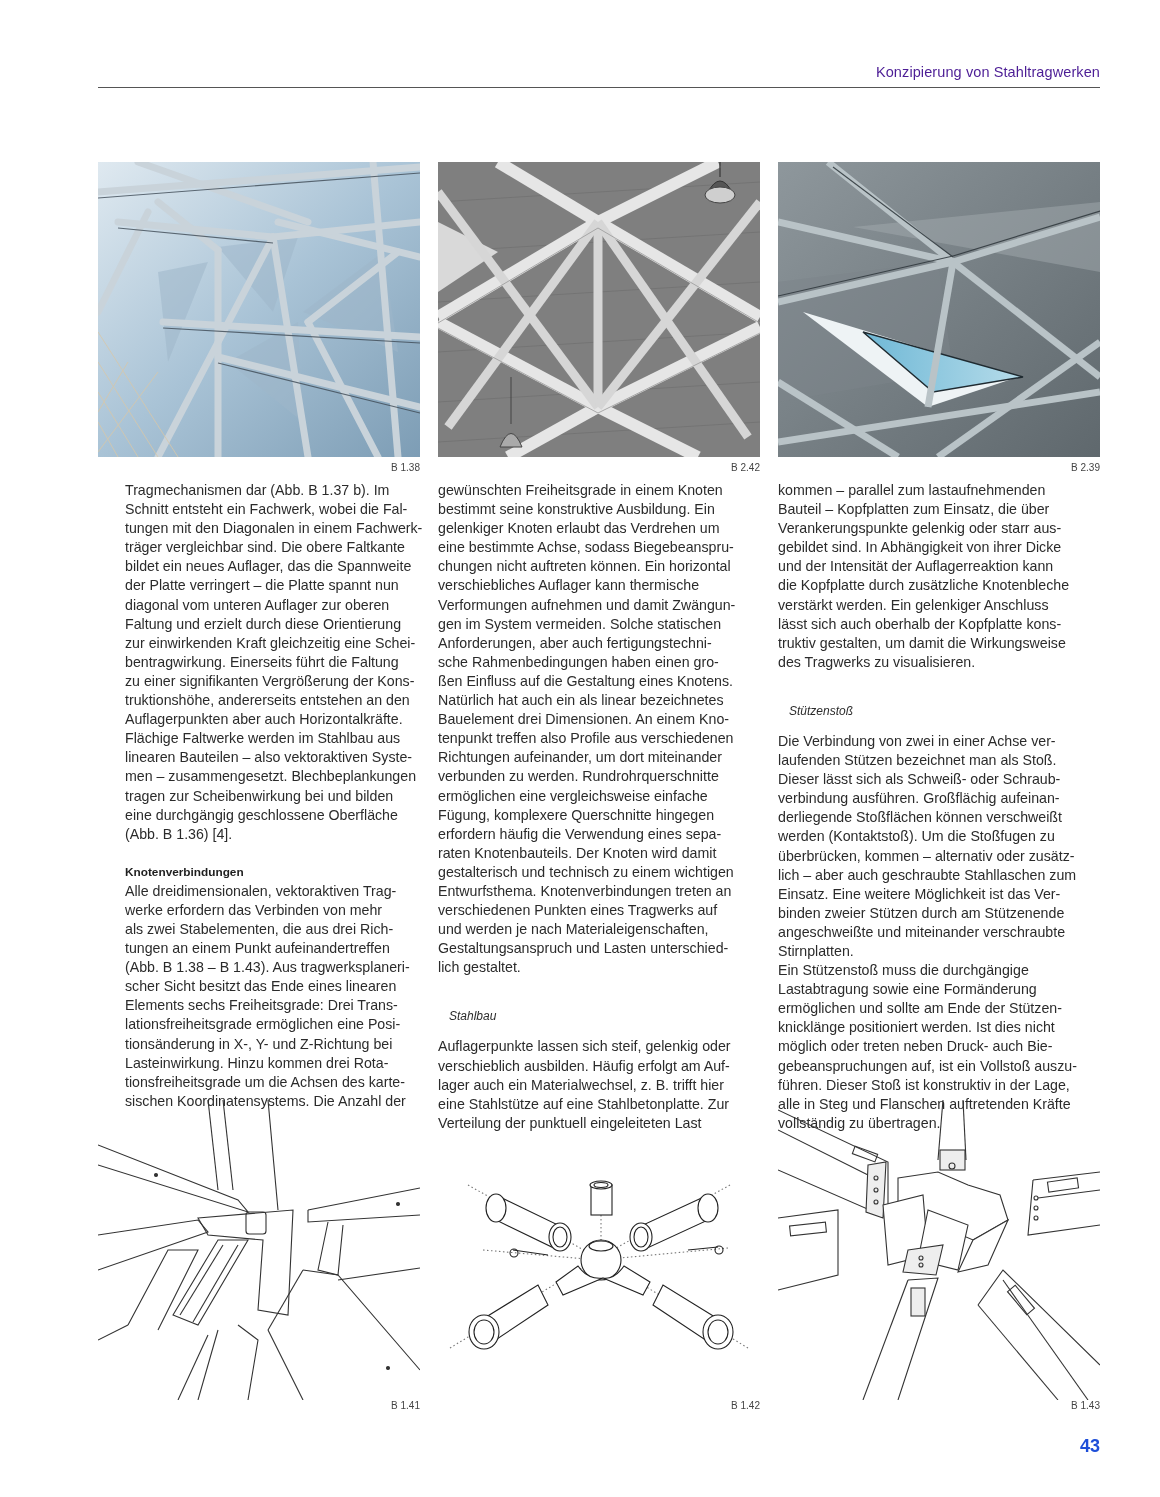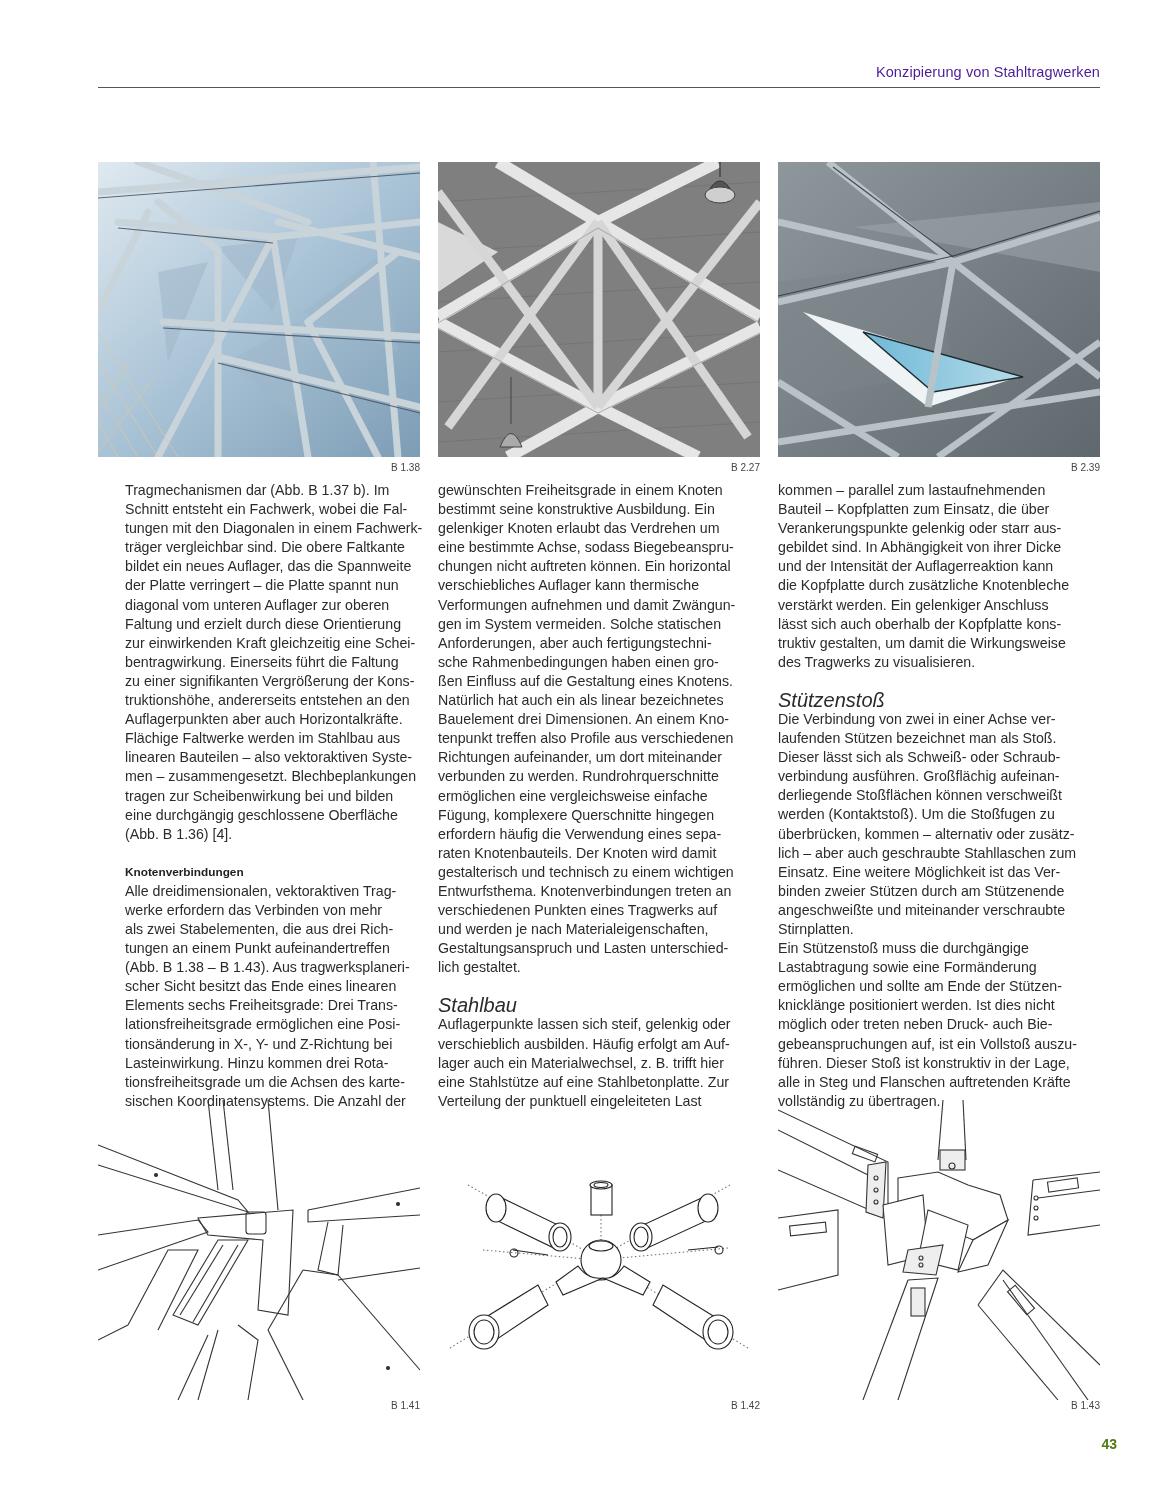--- a/index.html
+++ b/index.html
@@ -9,23 +9,23 @@
   .head-rule { position:absolute; top:87px; left:98px; width:1002px; height:1px; background:#555; }
 
   .fig { position:absolute; overflow:hidden; }
   .fig svg { display:block; width:100%; height:100%; }
   .cap { position:absolute; font-size:10px; color:#444; text-align:right; width:120px; }
 
   .col { position:absolute; width:325px; font-size:14.2px; line-height:19.1px; color:#2b2b2b; }
   .col p { margin:0; white-space:pre-line; }
   .col .gap { height:19px; }
   .col h3 { margin:0; font-size:11.8px; font-weight:bold; line-height:19px; color:#1e1e1e; }
-  .col h4 { margin:0; font-size:20px; font-weight:normal; font-style:italic; line-height:19px; color:#2b2b2b; }
-
-  .page-num { position:absolute; top:1436px; right:43px; font-size:14px; font-weight:bold; color:#4d7c0f; }
+  .col h4 { margin:11px; font-size:12px; font-weight:normal; font-style:italic; line-height:19px; color:#2b2b2b; }
+
+  .page-num { position:absolute; top:1436px; right:60px; font-size:18px; font-weight:bold; color:#1d4ed8; }
 </style>
 </head>
 <body>
 
 <div class="running-head">Konzipierung von Stahltragwerken</div>
 <div class="head-rule"></div>
 
 <div class="fig" style="left:98px;top:162px;width:322px;height:295px;">
   <svg viewBox="0 0 322 295" preserveAspectRatio="none">
     <defs>
@@ -112,21 +112,21 @@
       <line x1="0" y1="166" x2="160" y2="251"></line>
         <line x1="160" y1="251" x2="322" y2="171"></line>
     </g>
     <line x1="282" y1="0" x2="282" y2="15" stroke="#444" stroke-width="1.5"></line>
     <path d="M270,30 Q282,8 294,30 Z" fill="#555" stroke="#333"></path>
     <ellipse cx="282" cy="33" rx="15" ry="8" fill="#cfcfcf" stroke="#444"></ellipse>
     <line x1="73" y1="215" x2="73" y2="262" stroke="#444"></line>
     <path d="M62,285 Q73,258 84,285 Z" fill="#aaa" stroke="#444"></path>
   </svg>
 </div>
-<div class="cap" style="left:640px;top:462px;">B 2.27</div>
+<div class="cap" style="left:640px;top:462px;">B 2.42</div>
 
 <div class="fig" style="left:778px;top:162px;width:322px;height:295px;">
   <svg viewBox="0 0 322 295" preserveAspectRatio="none">
     <defs>
       <linearGradient id="g3" x1="0" y1="0" x2="1" y2="1">
         <stop offset="0" stop-color="#8e979c"></stop>
           <stop offset="1" stop-color="#5f686d"></stop>
       </linearGradient>
       <linearGradient id="g3b" x1="0" y1="0" x2="1" y2="0">
         <stop offset="0" stop-color="#6fb8d6"></stop>

